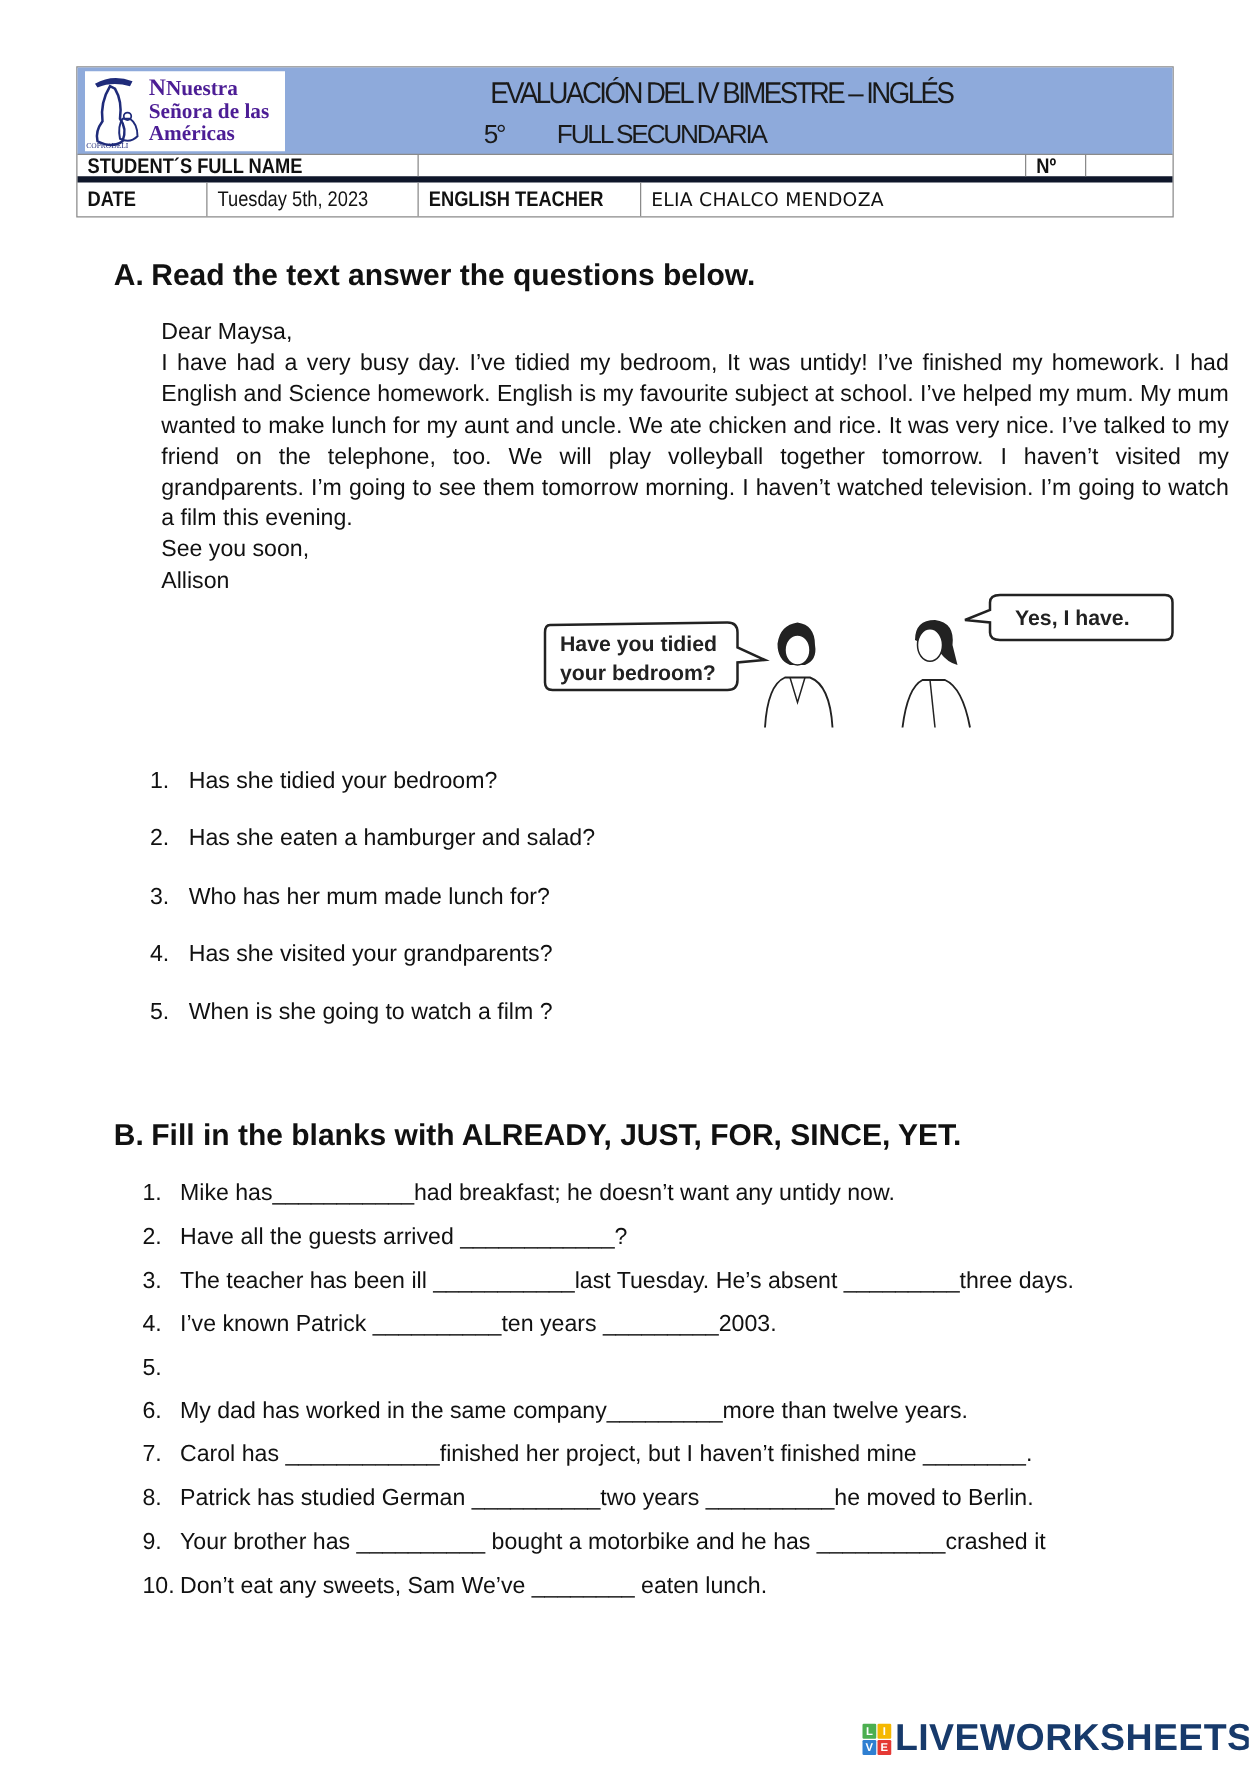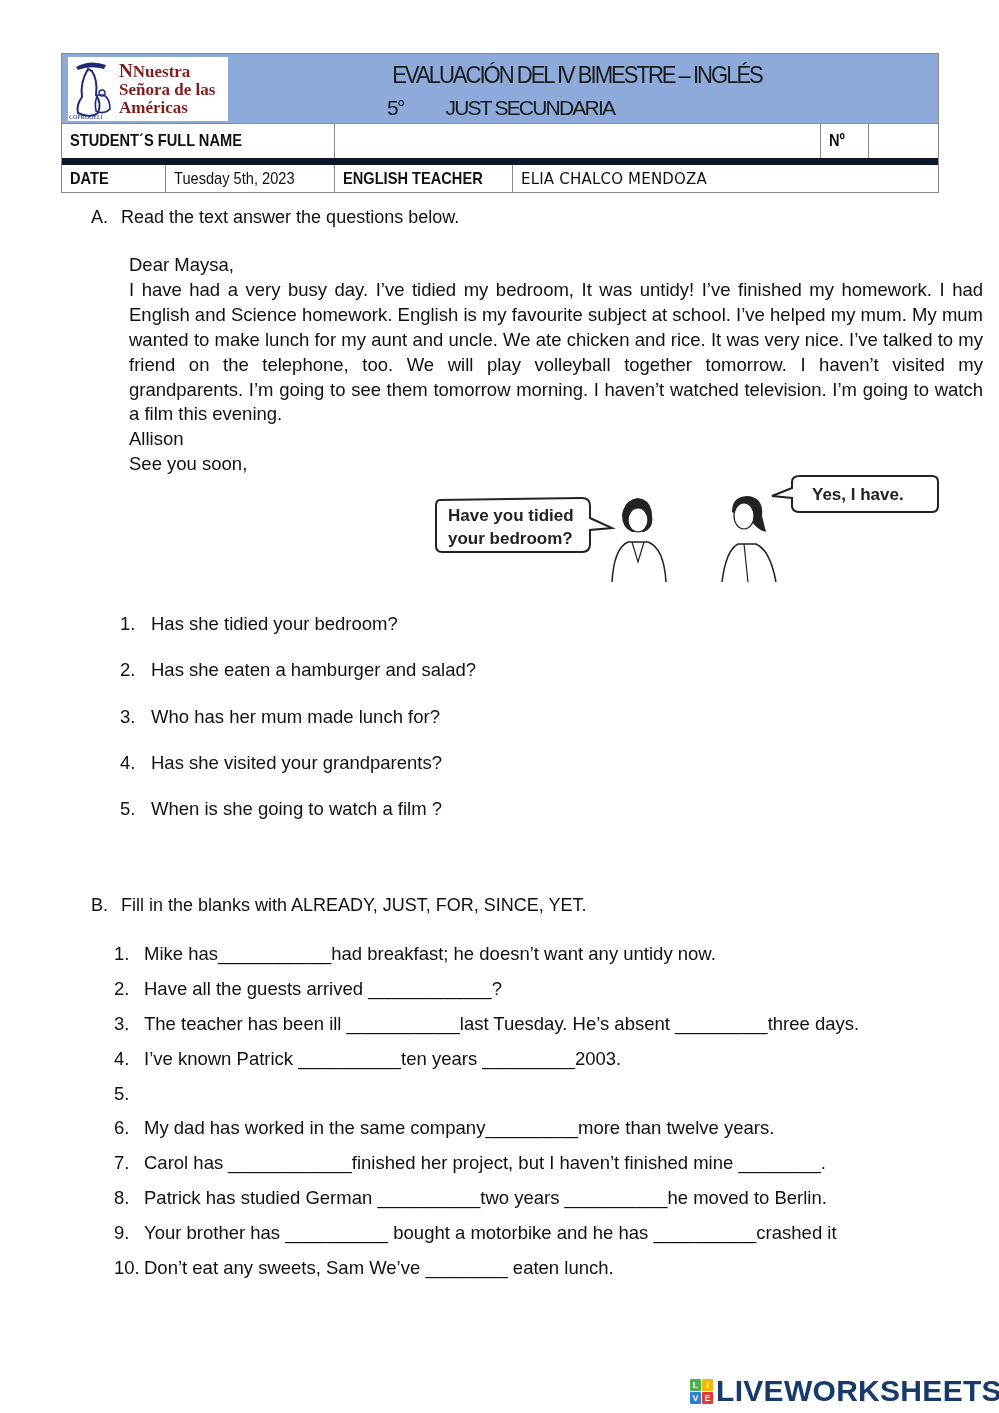--- a/index.html
+++ b/index.html
@@ -4,36 +4,36 @@
 <style>
   * { box-sizing: border-box; margin: 0; padding: 0; }
   html, body { width: 999px; height: 1413px; background: #ffffff; overflow: hidden; }
   body { position: relative; font-family: "Liberation Sans", sans-serif; color: #111; }
 
   
   .hdr { position: absolute; left: 61px; top: 53px; width: 878px; border: 1px solid #8a8a8a; }
   .hdr-top { height: 70px; background: #8eaadb; position: relative; border-bottom: 1px solid #8a8a8a; }
   .logo { position: absolute; left: 6px; top: 3px; width: 160px; height: 64px; background: #fff; display: flex; align-items: center; }
   .logo-fig { width: 48px; height: 64px; position: relative; }
-  .logo-text { font-family: "Liberation Serif", serif; color: #7f1d1d; font-weight: bold; font-size: 17px; line-height: 18px; margin-left: 3px; }
+  .logo-text { font-family: "Liberation Serif", serif; color: #4c1d95; font-weight: bold; font-size: 17px; line-height: 18px; margin-left: 3px; }
   .logo-text .cap { font-size: 19px; }
   .logo-sub { position: absolute; left: 1px; bottom: 1px; font-family: "Liberation Serif", serif; font-size: 6px; color: #1f2b7a; }
   .title1 { position: absolute; left: 255px; top: 7px; width: 520px; text-align: center; font-family: "Liberation Sans Narrow", "Liberation Sans", sans-serif; font-size: 24px; letter-spacing: -2.2px; color: #1a1a1a; transform: scaleX(0.92); }
   .title2 { position: absolute; left: 325px; top: 42px; font-size: 21px; letter-spacing: -1.8px; color: #1a1a1a; }
   .title2 .lvl { margin-left: 42px; }
-  .row { display: flex; height: 41px; border-bottom: 7px solid #0f172a; }
+  .row { display: flex; height: 22px; border-bottom: 5px solid #0f172a; }
   .row:last-child { border-bottom: none; height: 27px; }
   .cell { border-right: 1px solid #8a8a8a; display: flex; align-items: center; padding-left: 8px; font-size: 17px; }
   .cell:last-child { border-right: none; }
   .bold { font-weight: bold; transform-origin: left; }
   .narrow { display: inline-block; transform: scaleX(0.86); transform-origin: left; white-space: nowrap; }
   .teacher-val { font-family: "DejaVu Sans", sans-serif; font-size: 15px; letter-spacing: 0.2px; text-align: right; }
 
   
-  .sec-title { position: absolute; left: 91px; font-size: 18px; font-weight: normal; }
+  .sec-title { position: absolute; left: 91px; font-size: 24px; font-weight: bold; }
   .sec-title .lbl { display: inline-block; width: 30px; }
   .letter { position: absolute; left: 97px; top: 253px; width: 854px; font-size: 18.5px; line-height: 24.9px; text-align: justify; margin-left: 32px; }
   .letter p { margin: 0; }
 
   .illus { position: absolute; left: 432px; top: 470px; width: 508px; height: 115px; }
 
   .qlist { position: absolute; left: 120px; top: 613px; font-size: 18.5px; }
   .q { height: 46.3px; display: flex; }
   .q .n { width: 31px; }
 
@@ -62,21 +62,21 @@
       </div>
       <div class="logo-text">
         <div><span class="cap">N</span><span>Nuestra</span></div>
         <div>Señora de las</div>
         <div>Américas</div>
       </div>
       <div class="logo-sub">COPRODELI</div>
     </div>
     <div class="title1">EVALUACIÓN DEL IV BIMESTRE – INGLÉS</div>
     <div class="title2">
-      <span>5°</span><span class="lvl">JUST SECUNDARIA</span>
+      <span>5°</span><span class="lvl">FULL SECUNDARIA</span>
     </div>
   </div>
   <div class="row">
     <div class="cell bold" style="width:273px;">
         <span class="narrow">STUDENT´S FULL NAME</span>
       </div>
     <div class="cell" style="width:486px;"></div>
     <div class="cell bold" style="width:48px;">
         <span class="narrow">Nº</span>
       </div>
@@ -96,22 +96,22 @@
   </div>
 </div>
 
 <div class="sec-title" style="top:207px;">
   <span class="lbl">A.</span><span>Read the text answer the questions below.</span>
 </div>
 
 <div class="letter">
   <p>Dear Maysa,</p>
   <p>I have had a very busy day. I’ve tidied my bedroom, It was untidy! I’ve finished my homework. I had English and Science homework. English is my favourite subject at school. I’ve helped my mum. My mum wanted to make lunch for my aunt and uncle. We ate chicken and rice. It was very nice. I’ve talked to my friend on the telephone, too. We will play volleyball together tomorrow. I haven’t visited my grandparents. I’m going to see them tomorrow morning. I haven’t watched television.  I’m going to watch a film this evening.</p>
+  <p>See you soon,</p>
   <p>Allison</p>
-  <p>See you soon,</p>
 </div>
 
 <div class="illus">
   <svg width="508" height="115" viewBox="0 0 508 115" font-family="Liberation Sans, sans-serif">
 
     <path d="M8 30 Q4 30 4 36 L4 76 Q4 82 10 82 L150 82 Q158 82 158 74 L158 60 L180 58 L158 48 L158 36 Q158 28 150 28 Z" fill="#fff" stroke="#222" stroke-width="2"></path>
     <text x="16" y="51" font-size="17" font-weight="bold" fill="#222">Have you tidied</text>
     <text x="16" y="74" font-size="17" font-weight="bold" fill="#222">your bedroom?</text>
 
     <path d="M190 45 Q192 30 206 28 Q220 30 220 46 Q222 58 212 62 L200 62 Q190 58 190 45 Z" fill="#222"></path>

